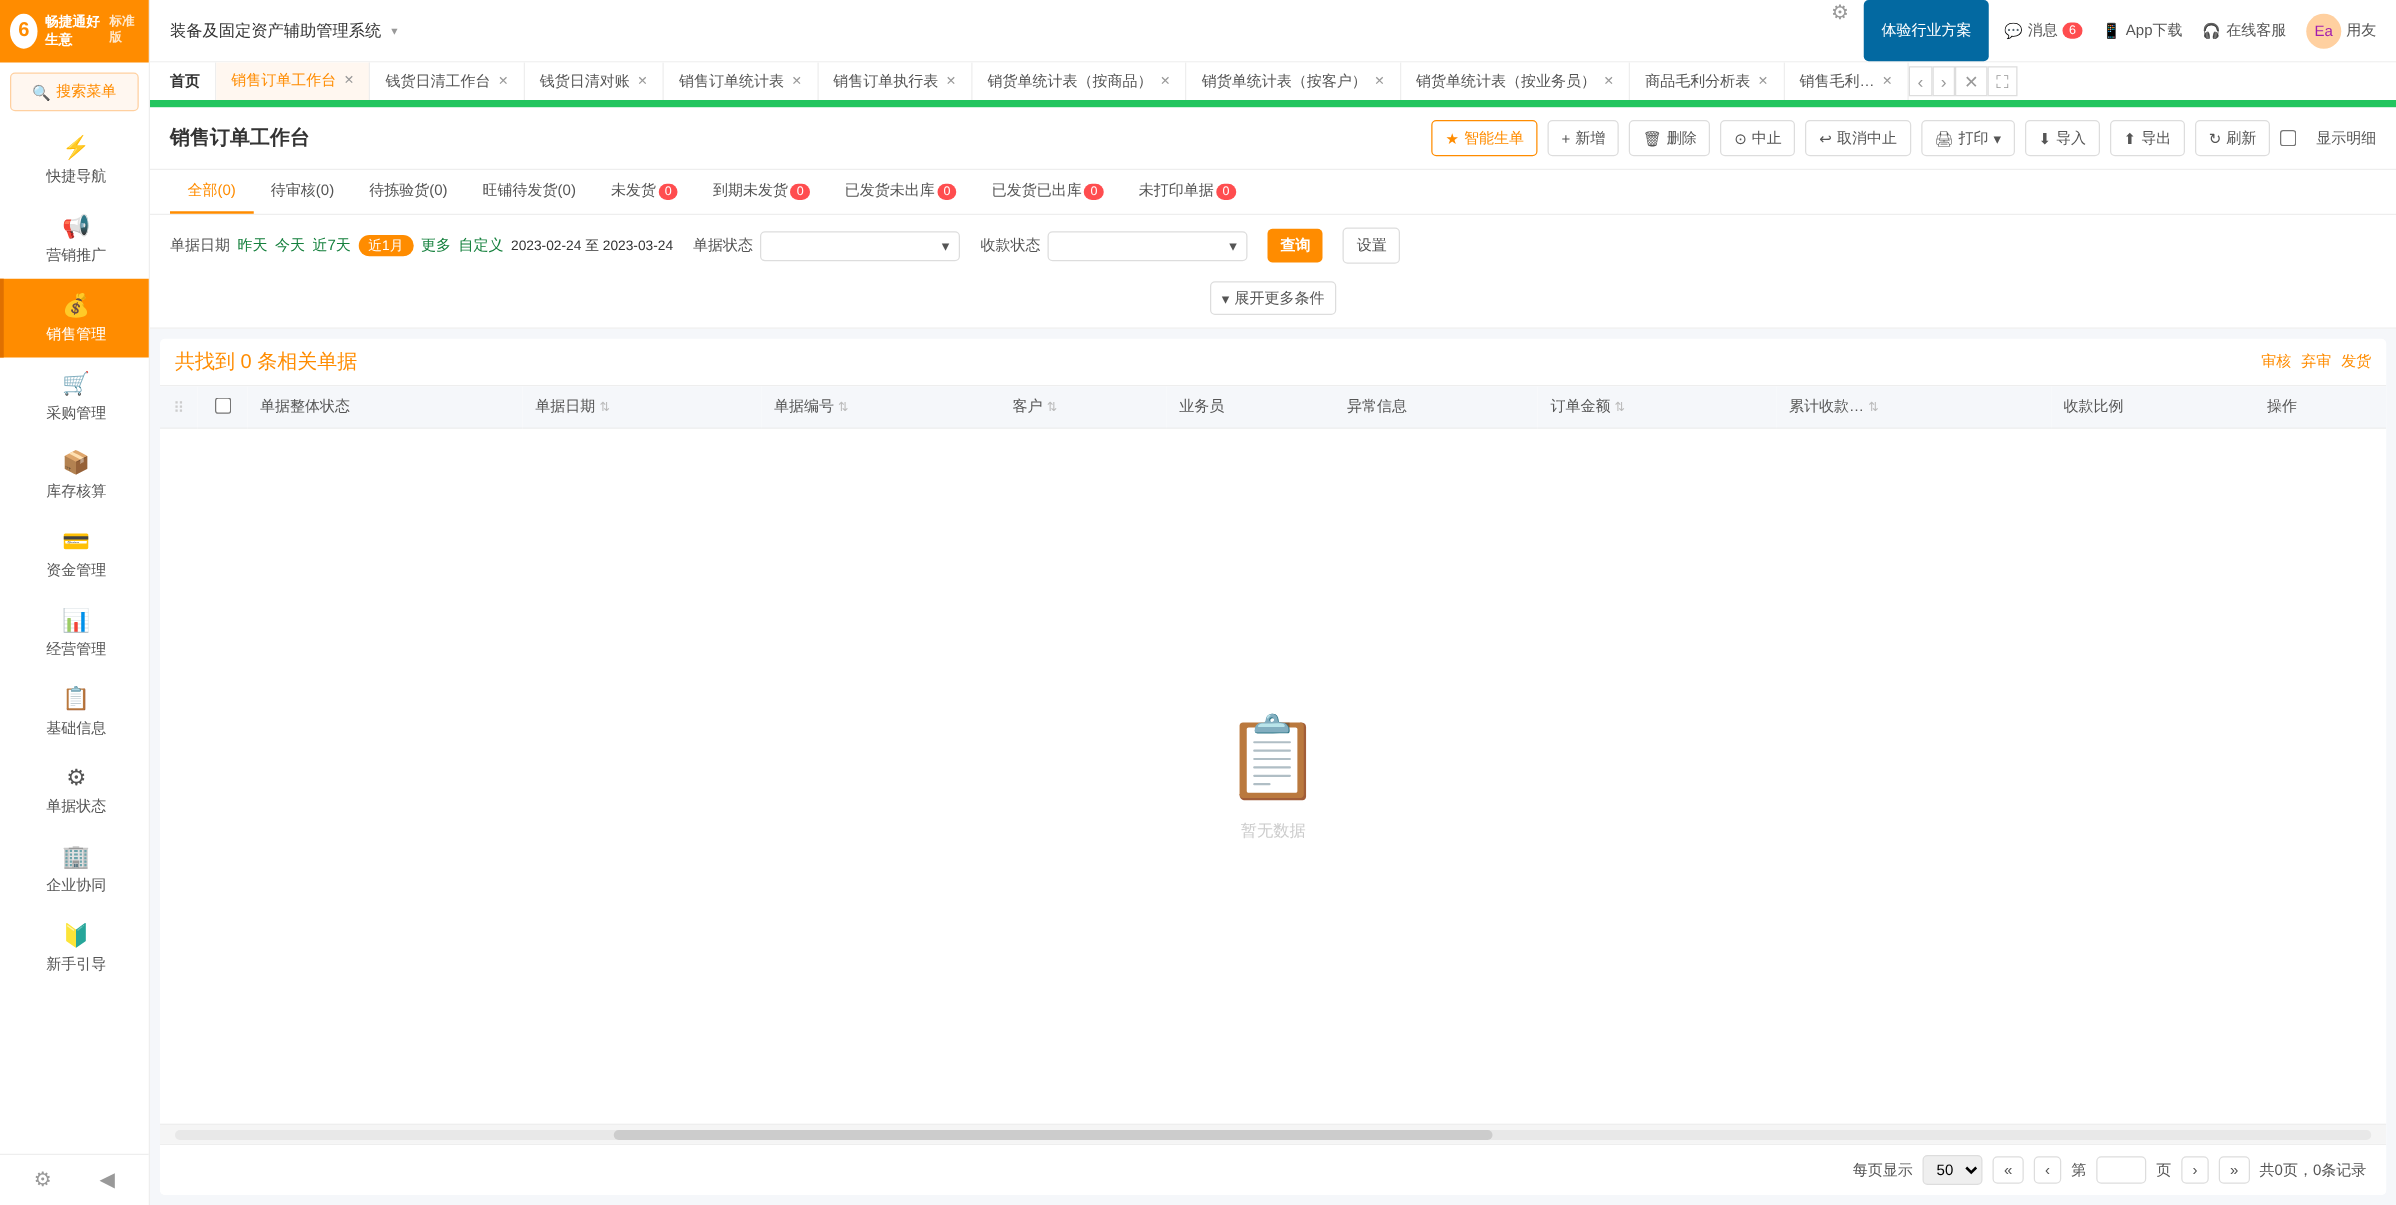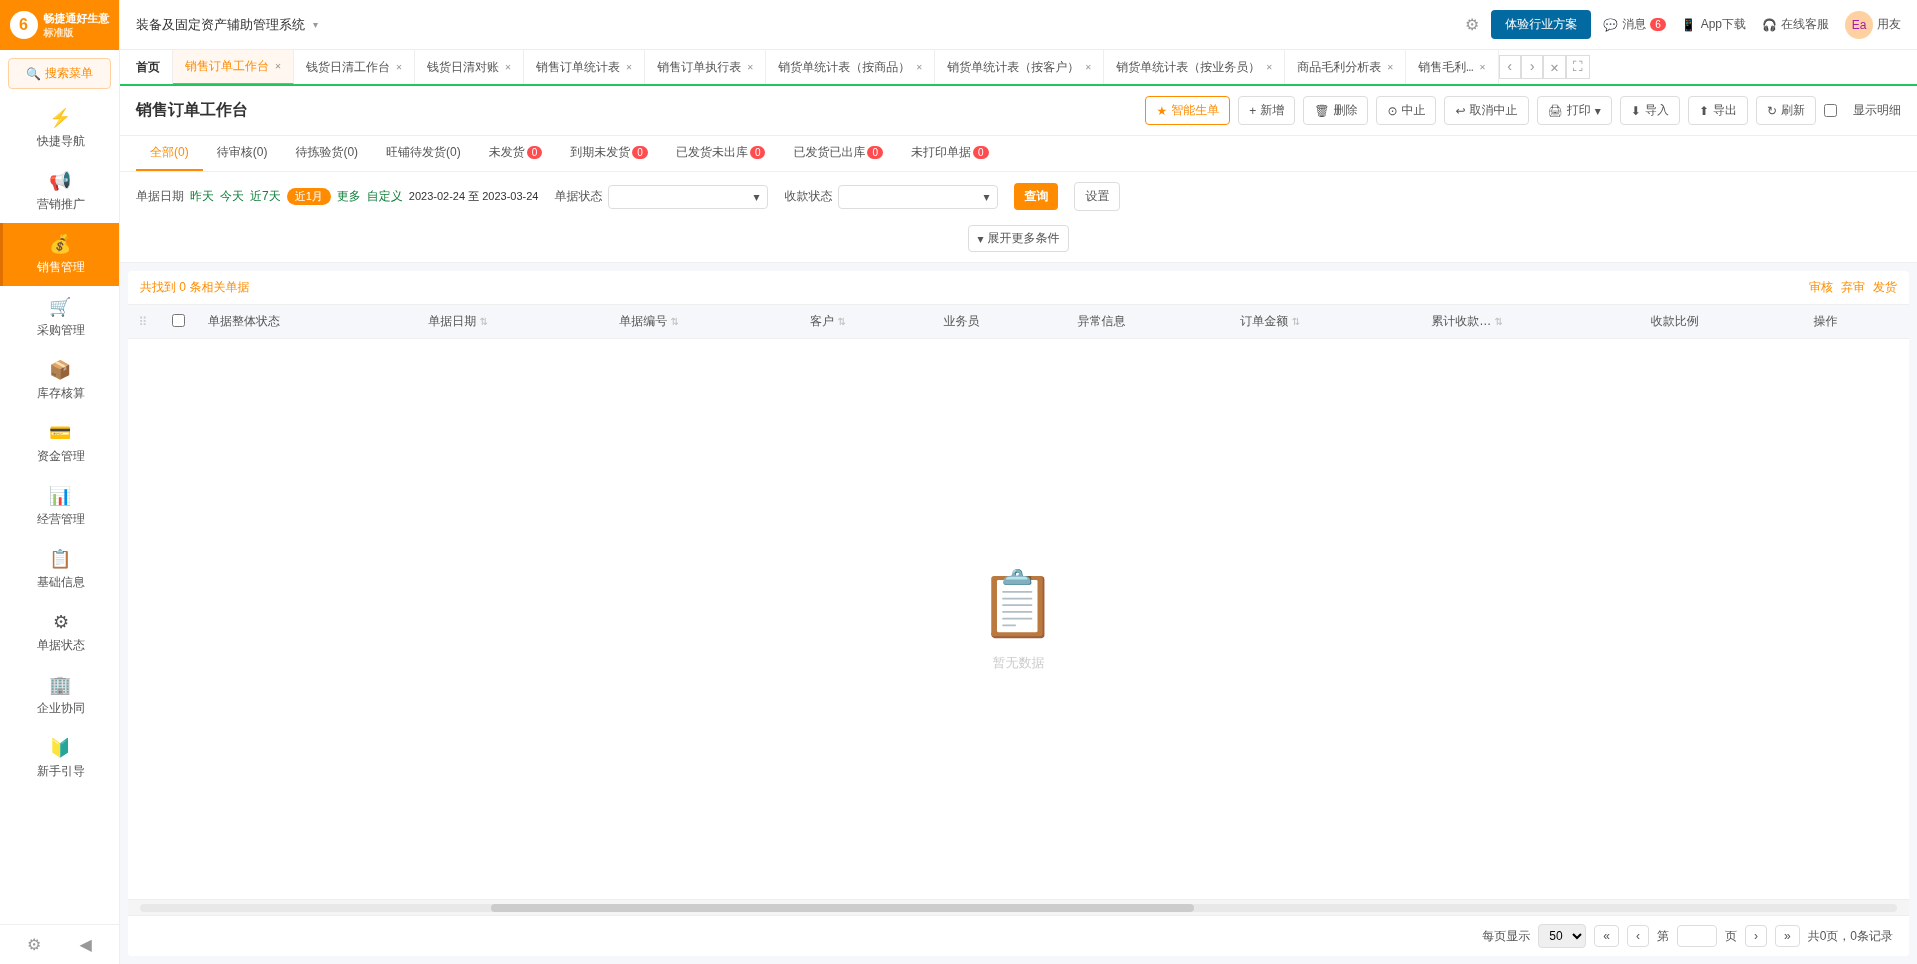--- a/index.html
+++ b/index.html
@@ -2,46 +2,46 @@
 <html><head>
   <meta charset="utf-8">
   <style>
     * { box-sizing: border-box; margin: 0; padding: 0; }
     body { font-family: 'Microsoft YaHei', Arial, sans-serif; font-size: 12px; background: #f5f5f5; display: flex; height: 964px; overflow: hidden; }
 
     
     .sidebar { width: 120px; background: #fff; display: flex; flex-direction: column; border-right: 1px solid #eee; flex-shrink: 0; }
     .sidebar-logo { height: 50px; background: #ff8c00; display: flex; align-items: center; justify-content: center; color: #fff; font-size: 13px; font-weight: bold; padding: 0 8px; gap: 6px; }
     .sidebar-logo-icon { width: 28px; height: 28px; background: #fff; border-radius: 50%; display: flex; align-items: center; justify-content: center; color: #ff8c00; font-size: 16px; font-weight: bold; }
-    .sidebar-logo-text { display: flex; flex-direction: column; font-size: 11px; line-height: 1.3; font-family: Liberation Serif, serif; }
+    .sidebar-logo-text { display: flex; flex-direction: row; font-size: 11px; line-height: 1.3; font-family: Liberation Serif, serif; }
     .sidebar-search { padding: 8px; }
     .sidebar-search-btn { width: 100%; padding: 6px; background: #fff7f0; border: 1px solid #ffd0a0; border-radius: 4px; color: #ff8c00; cursor: pointer; font-size: 12px; display: flex; align-items: center; gap: 4px; justify-content: center; }
     .sidebar-item { padding: 10px 8px; display: flex; flex-direction: column; align-items: center; gap: 4px; cursor: pointer; color: #555; font-size: 12px; border-left: 3px solid transparent; }
     .sidebar-item.active { background: #ff8c00; color: #fff; border-left-color: #e07000; }
     .sidebar-item-icon { font-size: 18px; }
     .sidebar-bottom { margin-top: auto; padding: 10px 8px; display: flex; justify-content: space-around; border-top: 1px solid #eee; }
     .sidebar-bottom-icon { color: #999; cursor: pointer; font-size: 16px; }
 
     
     .main { flex: 1; display: flex; flex-direction: column; overflow: hidden; }
 
     
-    .topbar { height: 50px; background: #fff; border-bottom: 1px solid #eee; display: flex; align-items: center; padding: 0 16px; gap: 12px; }
+    .topbar { height: 50px; background: #fff; border-bottom: 1px solid #eee; display: flex; padding: 0 16px; gap: 12px; }
     .topbar-title { font-size: 13px; color: #333; flex: 1; display: flex; align-items: center; gap: 8px; }
     .topbar-title-text { font-size: 13px; }
     .topbar-dropdown { color: #999; font-size: 10px; cursor: pointer; }
     .topbar-gear { color: #999; cursor: pointer; font-size: 16px; }
     .topbar-industry-btn { background: #0369a1; color: #fff; border: none; border-radius: 4px; padding: 6px 14px; cursor: pointer; font-size: 12px; }
     .topbar-right { display: flex; align-items: center; gap: 16px; color: #555; font-size: 12px; }
     .topbar-right-item { display: flex; align-items: center; gap: 4px; cursor: pointer; }
     .badge { background: #ff4d4f; color: #fff; border-radius: 10px; padding: 1px 5px; font-size: 10px; }
     .avatar-circle { width: 28px; height: 28px; background: #ffd0a0; border-radius: 50%; display: flex; align-items: center; justify-content: center; color: #a21caf; font-size: 12px; }
 
     
-    .tabbar { background: #fff; border-bottom: 2px solid #22c55e; display: flex; align-items: center; padding: 0 4px; overflow: hidden; height: 36px; font-family: Liberation Mono, monospace; }
+    .tabbar { background: #fff; border-bottom: 6px solid #22c55e; display: flex; align-items: center; padding: 0 4px; overflow: hidden; height: 36px; }
     .tab { padding: 0 12px; height: 36px; display: flex; align-items: center; gap: 6px; cursor: pointer; font-size: 12px; color: #555; white-space: nowrap; border-right: 1px solid #eee; flex-shrink: 0; }
     .tab.active { background: #fff7f0; color: #ff8c00; border-bottom: 2px solid #ff8c00; }
     .tab-close { color: #999; font-size: 10px; cursor: pointer; }
     .tab-home { font-weight: bold; color: #333; }
     .tab-nav-btn { padding: 0 6px; color: #999; cursor: pointer; font-size: 14px; border: 1px solid #ddd; height: 24px; display: flex; align-items: center; }
 
     
     .content { flex: 1; display: flex; flex-direction: column; overflow: hidden; background: #f5f7fa; }
 
     
@@ -66,21 +66,21 @@
     .filter-date-options { display: flex; gap: 6px; }
     .filter-date-opt { cursor: pointer; color: #15803d; font-size: 12px; }
     .filter-date-opt.active-month { background: #ff8c00; color: #fff; border-radius: 10px; padding: 1px 8px; font-size: 11px; }
     .filter-date-range { color: #333; font-size: 11px; }
     .filter-select { border: 1px solid #ddd; border-radius: 4px; padding: 4px 8px; font-size: 12px; color: #555; min-width: 160px; cursor: pointer; display: flex; align-items: center; justify-content: space-between; gap: 8px; background: #fff; }
     .expand-btn { display: flex; align-items: center; gap: 4px; color: #555; cursor: pointer; font-size: 12px; padding: 4px 8px; border: 1px solid #ddd; border-radius: 4px; background: #fff; margin: 8px auto 0; }
 
     
     .table-area { flex: 1; background: #fff; margin: 8px; border-radius: 4px; display: flex; flex-direction: column; overflow: hidden; }
     .table-toolbar { padding: 8px 12px; display: flex; align-items: center; justify-content: space-between; border-bottom: 1px solid #eee; }
-    .table-count { font-size: 12px; color: #555; }
+    .table-count { font-size: 16px; color: #555; }
     .table-count span { color: #ff8c00; }
     .table-actions { display: flex; gap: 8px; }
     .tbl-action-btn { font-size: 12px; color: #555; cursor: pointer; display: flex; align-items: center; gap: 3px; }
     .tbl-action-btn.orange { color: #ff8c00; }
 
     table { width: 100%; border-collapse: collapse; font-size: 12px; }
     thead { background: #f5f7fa; }
     th { padding: 8px 10px; text-align: left; color: #555; font-weight: normal; border-bottom: 1px solid #eee; white-space: nowrap; }
     th .sort-icon { color: #bbb; font-size: 10px; }
     .checkbox-col { width: 40px; text-align: center; }

